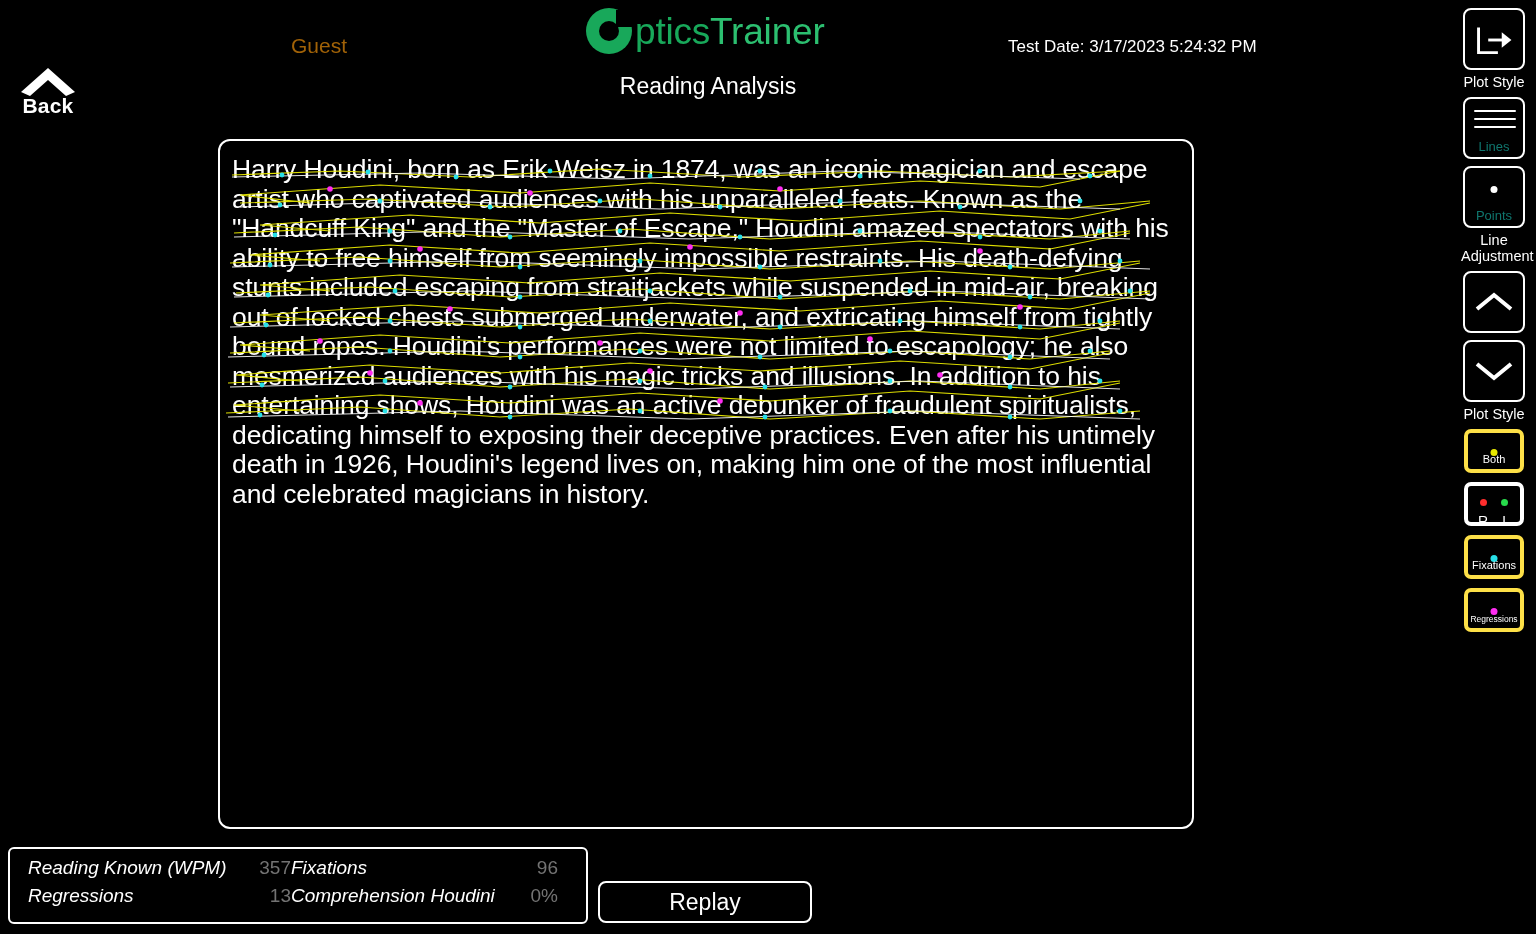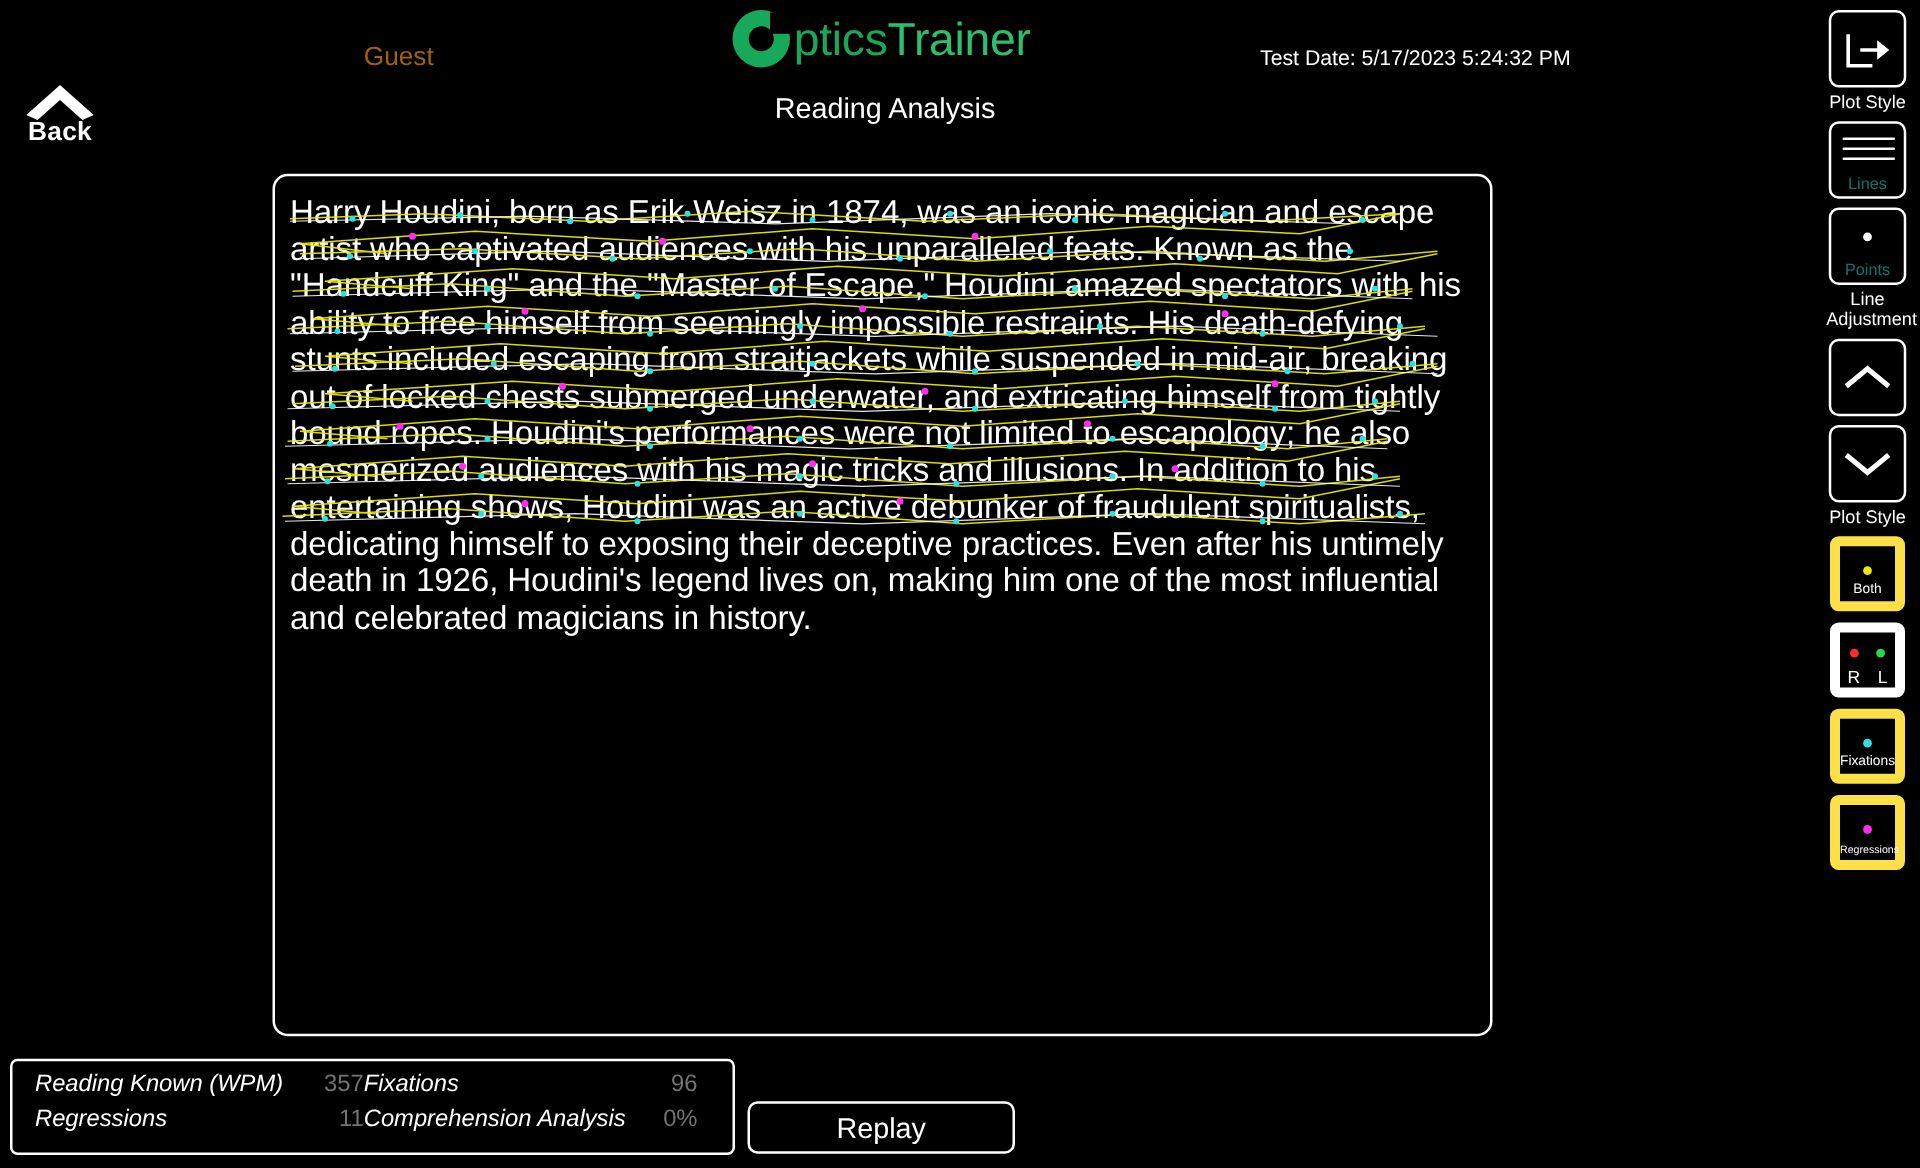--- a/index.html
+++ b/index.html
@@ -170,23 +170,23 @@
   .center-dot {
     position: absolute; left: 50%; top: 18px;
     transform: translateX(-50%);
   }
   .chev {
     position: absolute; left: 50%; top: 50%;
     transform: translate(-50%,-50%);
     width: 40px; height: 22px;
   }
   .plot-btn {
-    width: 60px; height: 60px;
+    width: 60px; height: 44px;
     margin: 0 auto 9px auto;
-    border: 8px solid #fde047;
+    border: 4px solid #fde047;
     border-radius: 7px;
     background: #000;
     position: relative;
     cursor: pointer;
   }
   .plot-btn.unsel { border-color: #ffffff; }
   .plot-btn .pb-label {
     position: absolute; left: 0; right: 0; bottom: 4px;
     font-size: 11px; color: #ffffff; text-align: center;
   }
@@ -258,21 +258,21 @@
     <div class="back-label">Back</div>
   </div>
 
   <div class="guest-label">Guest</div>
 
   <div class="brand">
     <span class="brand-mark"></span>
     <span class="brand-text"><span>ptics</span><span class="light">Trainer</span></span>
   </div>
 
-  <div class="test-date">Test Date: 5/17/2023 5:24:32 PM</div>
+  <div class="test-date">Test Date: 3/17/2023 5:24:32 PM</div>
 
   <div class="page-subtitle"><span>Reading Analysis</span></div>
 
   <div class="reading-panel">
     <div class="passage">Harry Houdini, born as Erik Weisz in 1874, was an iconic magician and escape artist who captivated audiences with his unparalleled feats. Known as the "Handcuff King" and the "Master of Escape," Houdini amazed spectators with his ability to free himself from seemingly impossible restraints. His death-defying stunts included escaping from straitjackets while suspended in mid-air, breaking out of locked chests submerged underwater, and extricating himself from tightly bound ropes. Houdini's performances were not limited to escapology; he also mesmerized audiences with his magic tricks and illusions. In addition to his entertaining shows, Houdini was an active debunker of fraudulent spiritualists, dedicating himself to exposing their deceptive practices. Even after his untimely death in 1926, Houdini's legend lives on, making him one of the most influential and celebrated magicians in history.</div>
 
     <svg class="gaze-overlay" viewBox="0 0 976 690">
       <g stroke="#e8e800" stroke-width="1.2" fill="none" opacity="0.95">
         <path d="M12 34 L120 30 L250 36 L380 28 L520 36 L660 30 L790 36 L900 30"></path>
         <path d="M900 30 L820 46 L700 40 L560 50 L430 42 L300 52 L160 44 L20 54 L90 62"></path>
@@ -473,21 +473,21 @@
   </div>
 
   <div class="stats-box">
     <div class="stats-grid">
       <div class="stat-label">Reading Known (WPM)</div>
       <div class="stat-value">357</div>
       <div class="stat-label">Fixations</div>
       <div class="stat-value">96</div>
 
       <div class="stat-label">Regressions</div>
-      <div class="stat-value">11</div>
-      <div class="stat-label">Comprehension Analysis</div>
+      <div class="stat-value">13</div>
+      <div class="stat-label">Comprehension Houdini</div>
       <div class="stat-value">0%</div>
     </div>
   </div>
 
   <div class="replay-btn">Replay</div>
 
 </div>
 
 </body></html>

